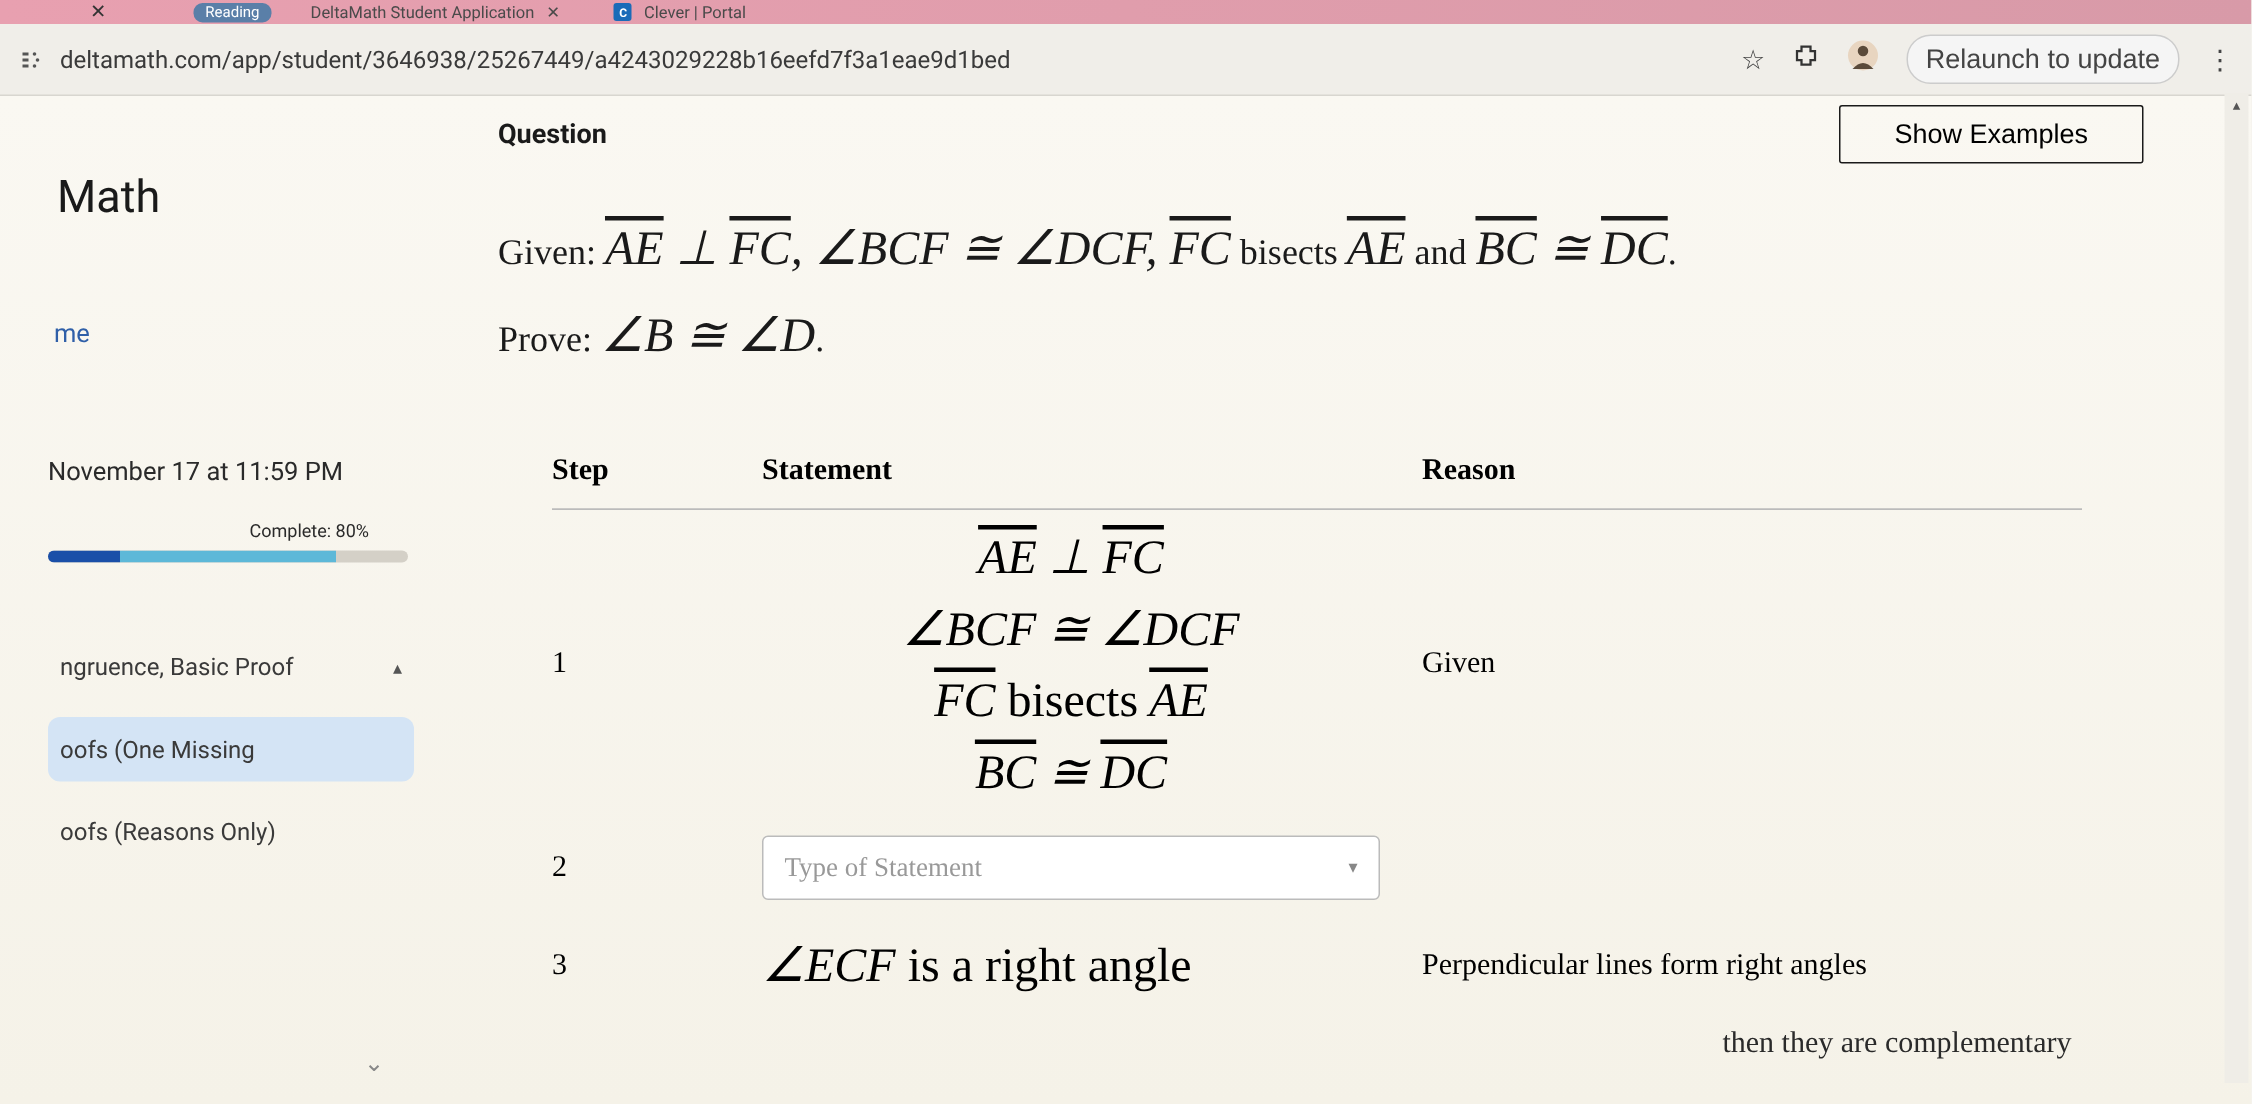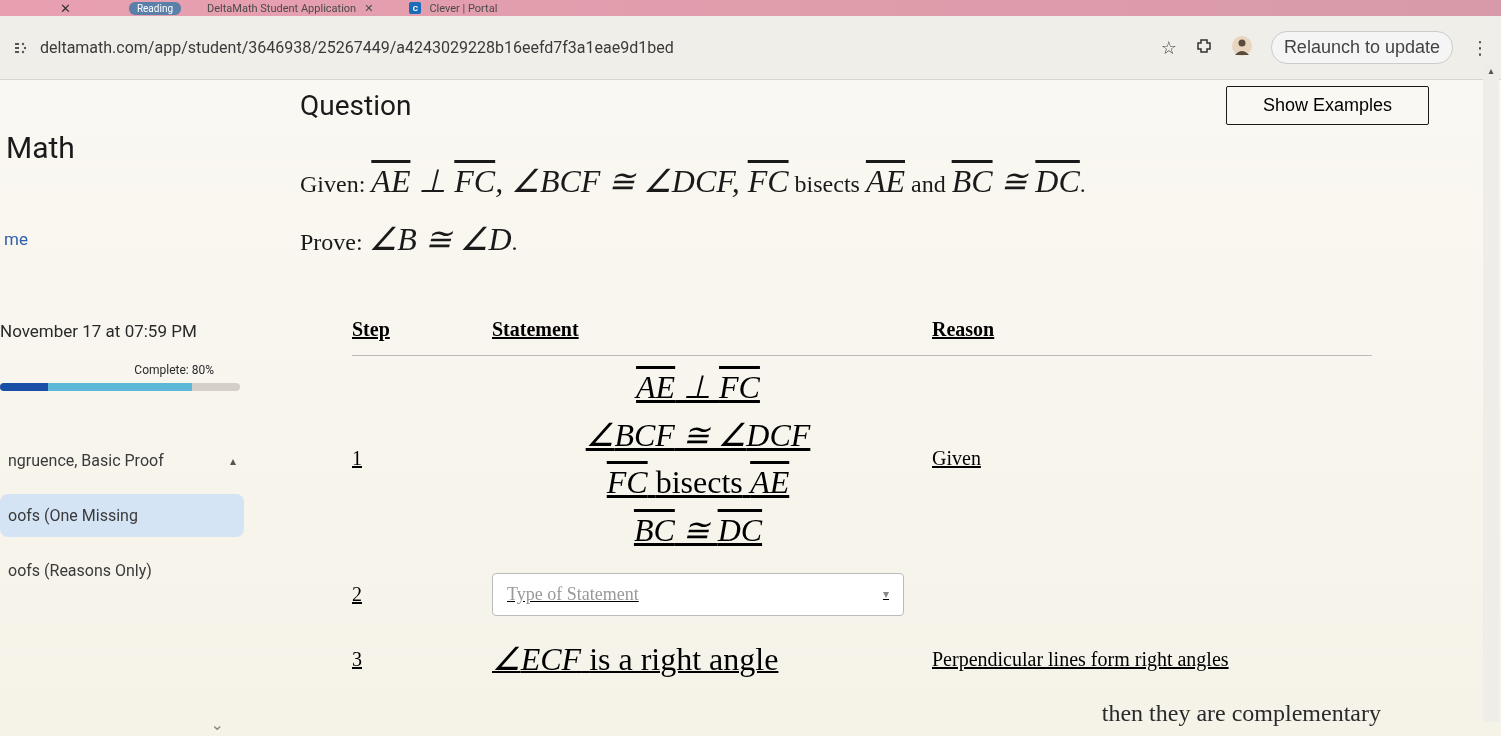--- a/index.html
+++ b/index.html
@@ -18,21 +18,21 @@
       align-items: center;
       padding: 0 10px;
       gap: 8px;
       font-size: 11px;
     }
     .close-x { font-size: 13px; color: #333; padding: 0 50px; }
     .tab-pill { background: #5a7fa8; color: #fff; padding: 1px 8px; border-radius: 6px; font-size: 10px; }
     .tab-text { color: #4a4a4a; font-size: 11px; }
     .tab-icon-sq { width: 12px; height: 12px; background: #1a6bb8; border-radius: 2px; display: inline-flex; align-items: center; justify-content: center; color: #fff; font-size: 8px; font-weight: bold; }
     .addr-bar {
-      height: 64px;
+      height: 48px;
       background: #f0eee9;
       display: flex;
       align-items: center;
       padding: 0 12px;
       gap: 10px;
       border-bottom: 1px solid #d8d6d0;
     }
     .site-icon {
       width: 18px; height: 18px;
       display: flex; align-items: center; justify-content: center;
@@ -53,20 +53,21 @@
       display: flex;
       height: calc(100% - 64px);
       background: linear-gradient(to bottom, #faf8f2, #f5f2e8);
     }
     .sidebar {
       width: 258px;
       padding: 0 14px 12px 0;
       display: flex;
       flex-direction: column;
       gap: 0;
+      margin-left: 32px;
     }
     .sidebar-heading {
       font-size: 30px;
       font-weight: 400;
       color: #1a1a1a;
       margin: 50px 0 0 0;
       padding: 0 6px;
     }
     .sidebar-link {
       color: #2f5fa8;
@@ -99,35 +100,34 @@
       padding: 0 0 0 42px;
       position: relative;
     }
     .question-row {
       display: flex;
       justify-content: space-between;
       align-items: center;
       padding-right: 72px;
       height: 50px;
     }
-    .question-title { font-size: 28px; font-weight: 400; color: #1a1a1a; }
+    .question-title { font-size: 18px; font-weight: 700; color: #1a1a1a; }
     .show-btn {
       border: 1px solid #1a1a1a;
       background: transparent;
       padding: 8px 36px;
       font-size: 18px;
       border-radius: 2px;
     }
     .body-text { font-size: 24px; color: #1a1a1a; font-family: Georgia, serif; margin-top: 38px; }
     .math { font-family: Georgia, serif; font-style: italic; font-size: 32px; }
     .ov { text-decoration: overline; font-style: italic; }
     .proof-table {
-      margin: 48px 0 0 52px;
+      margin: 48px 0 0 36px;
       border-collapse: collapse;
-      text-decoration: underline;
     }
     .proof-table th {
       text-align: left;
       font-family: Georgia, serif;
       font-weight: 700;
       font-size: 20px;
       padding: 12px 28px 14px 0;
       border-bottom: 1px solid #bbb;
     }
     .proof-table th.step { width: 140px; }
@@ -156,21 +156,21 @@
     .dd-caret { color: #888; font-size: 12px; }
     .scrollbar-v {
       position: absolute;
       right: 2px;
       top: 62px;
       width: 16px;
       height: 660px;
       background: #efede7;
     }
     .scrollbar-up { position:absolute; top:0; left:0; width:16px; height:16px; display:flex; align-items:center; justify-content:center; font-size:10px; color:#555;}
-    .last-row { font-size: 24px; color: #2a2a2a; font-family: Georgia, serif; text-align: right; padding-right: 120px; margin-top: 10px; }
+    .last-row { font-size: 20px; color: #2a2a2a; font-family: Georgia, serif; text-align: right; padding-right: 120px; margin-top: 10px; }
   </style>
 </head>
 <body>
 
 <div class="browser-chrome-top">
   <span class="close-x">✕</span>
   <span class="tab-pill">Reading</span>
   <span style="width:10px"></span>
   <span class="tab-text">DeltaMath Student Application</span>
   <span class="tab-text">✕</span>
@@ -209,21 +209,21 @@
       <span>Relaunch to update</span>
     </button>
     <span>⋮</span>
   </div>
 </div>
 
 <div class="page-body">
   <div class="sidebar">
     <div class="sidebar-heading">Math</div>
     <div class="sidebar-link">me</div>
-    <div class="due-text">November 17 at 07:59 PM</div>
+    <div class="due-text">November 17 at 11:59 PM</div>
     <div class="complete-row">Complete: 80%</div>
     <div class="progress-outer">
       <div class="progress-dark"></div>
       <div class="progress-light"></div>
     </div>
     <div class="nav-item first">
       <span>ngruence, Basic Proof</span>
       <span class="nav-chevron">▴</span>
     </div>
     <div class="nav-item active">

